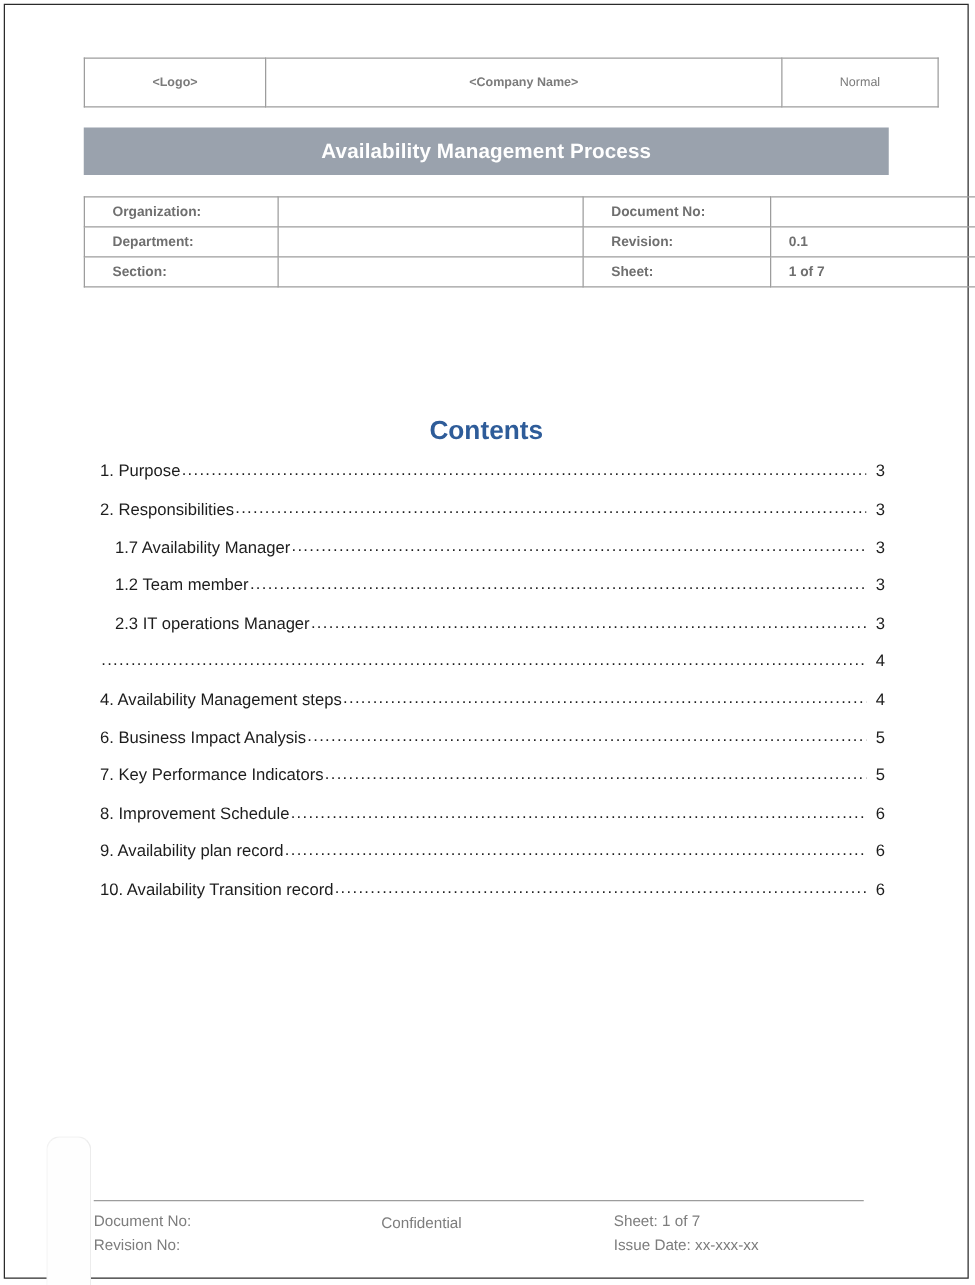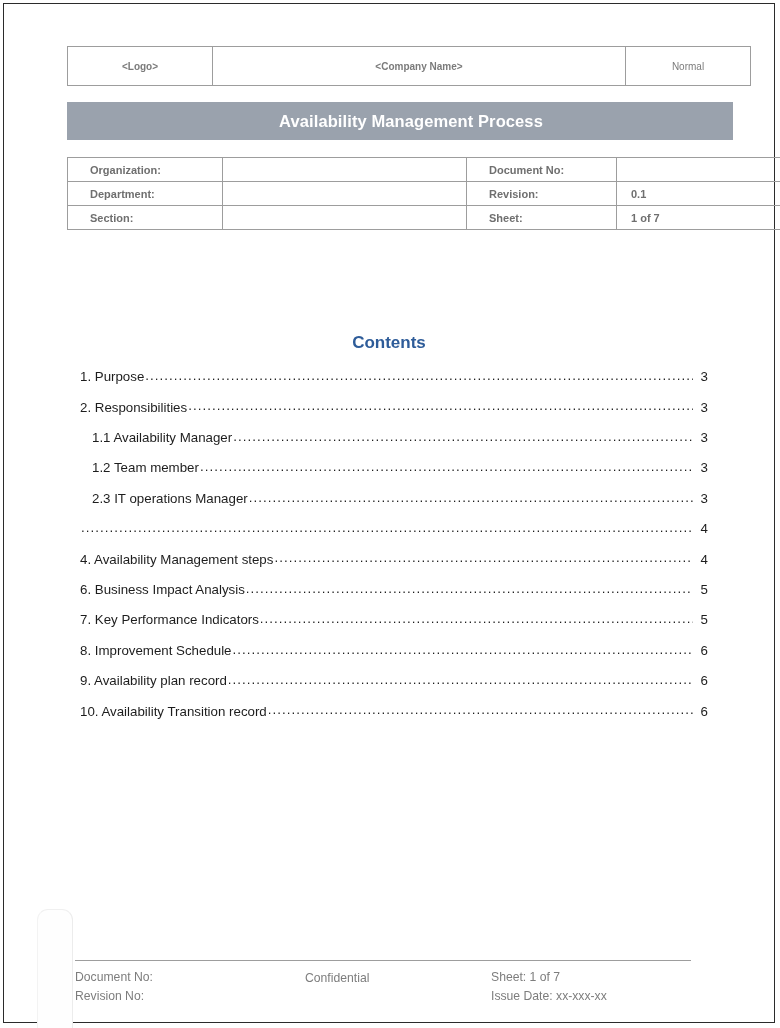--- a/index.html
+++ b/index.html
@@ -83,21 +83,20 @@
     width: 644px;
     height: 38px;
     background: #9aa2ad;
     color: #ffffff;
     font-size: 16.5px;
     font-weight: bold;
     display: flex;
     align-items: center;
     justify-content: center;
     letter-spacing: 0.1px;
-    padding-left: 22px;
   }
 
   
   .info-table {
     position: absolute;
     left: 3px;
     top: 153px;
     width: 644px;
     border-collapse: collapse;
     table-layout: fixed;
@@ -118,21 +117,21 @@
   .c4 { width: 156px; }
 
   
   #contents-heading {
     position: absolute;
     left: 0;
     top: 329px;
     width: 650px;
     text-align: center;
     color: #2e5c99;
-    font-size: 17px;
+    font-size: 21px;
     font-weight: bold;
   }
 
   
   #toc {
     position: absolute;
     left: 16px;
     top: 364px;
     width: 628px;
   }
@@ -251,21 +250,21 @@
         <span class="toc-page">3</span>
       </div>
 
       <div class="toc-row">
         <span class="toc-title">2. Responsibilities</span>
         <span class="toc-dots"></span>
         <span class="toc-page">3</span>
       </div>
 
       <div class="toc-row lvl2">
-        <span class="toc-title">1.1 Availability Manager</span>
+        <span class="toc-title">1.7 Availability Manager</span>
         <span class="toc-dots"></span>
         <span class="toc-page">3</span>
       </div>
 
       <div class="toc-row lvl2">
         <span class="toc-title">1.2 Team member</span>
         <span class="toc-dots"></span>
         <span class="toc-page">3</span>
       </div>
 

